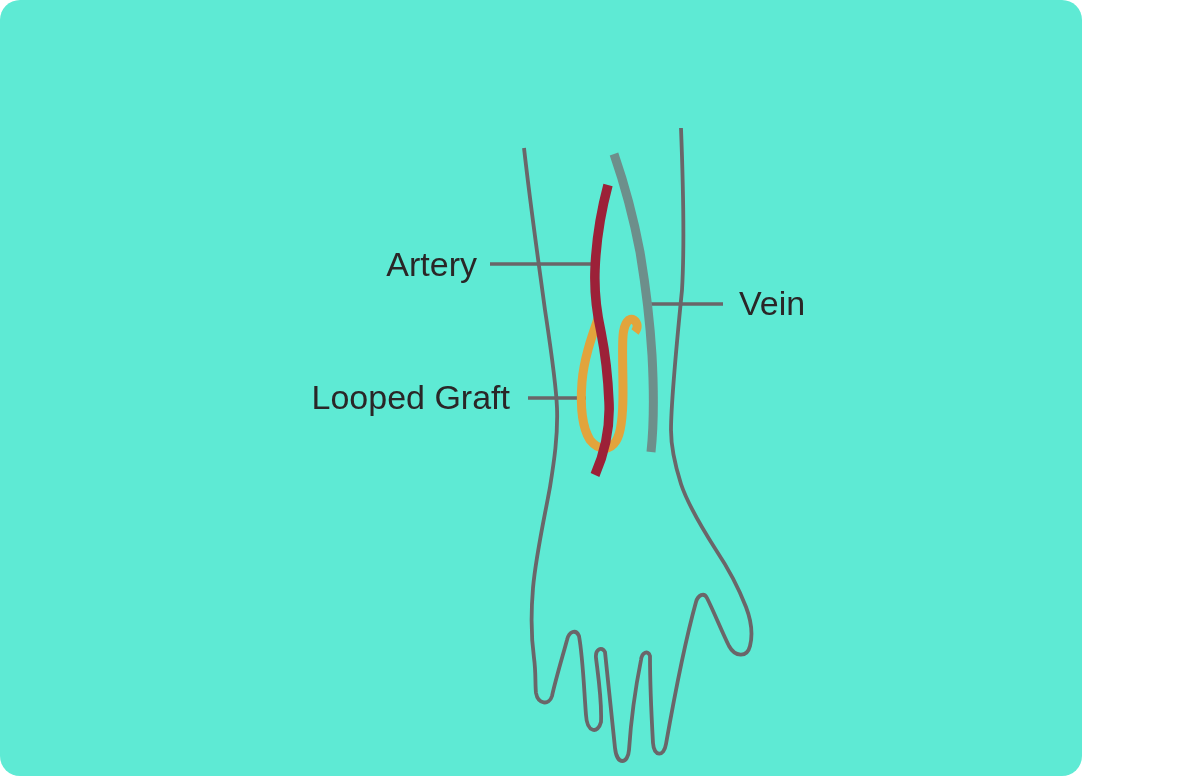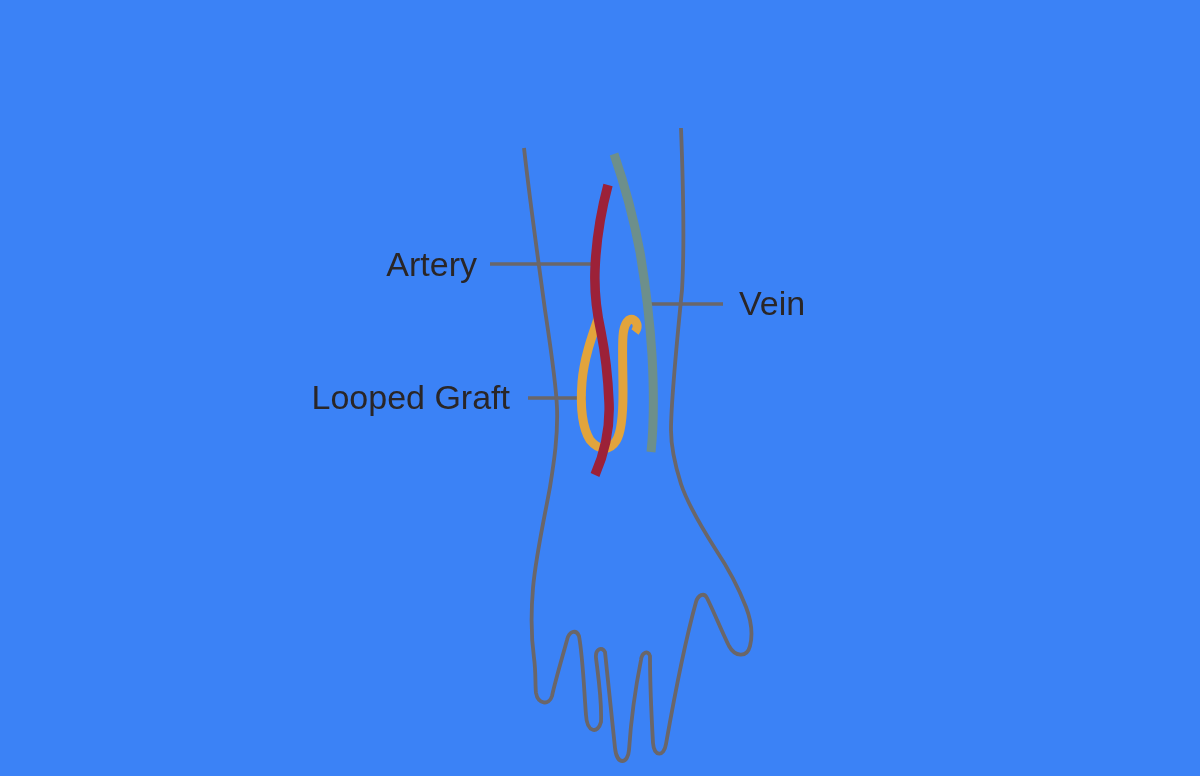--- a/index.html
+++ b/index.html
@@ -2,24 +2,25 @@
 <html><head>
 <meta charset="utf-8">
 <style>
   html, body {
     margin: 0;
     padding: 0;
     background: #ffffff;
   }
   .canvas {
     position: relative;
-    width: 1200px;
+    width: 1082px;
     height: 776px;
-    background: #3b82f6;
+    background: #5eead4;
     overflow: hidden;
+    border-radius: 20px;
   }
   svg.diagram {
     display: block;
     width: 1200px;
     height: 776px;
   }
   .outline-path {
     fill: none;
     stroke-width: 3.8;
     stroke-linecap: butt;

